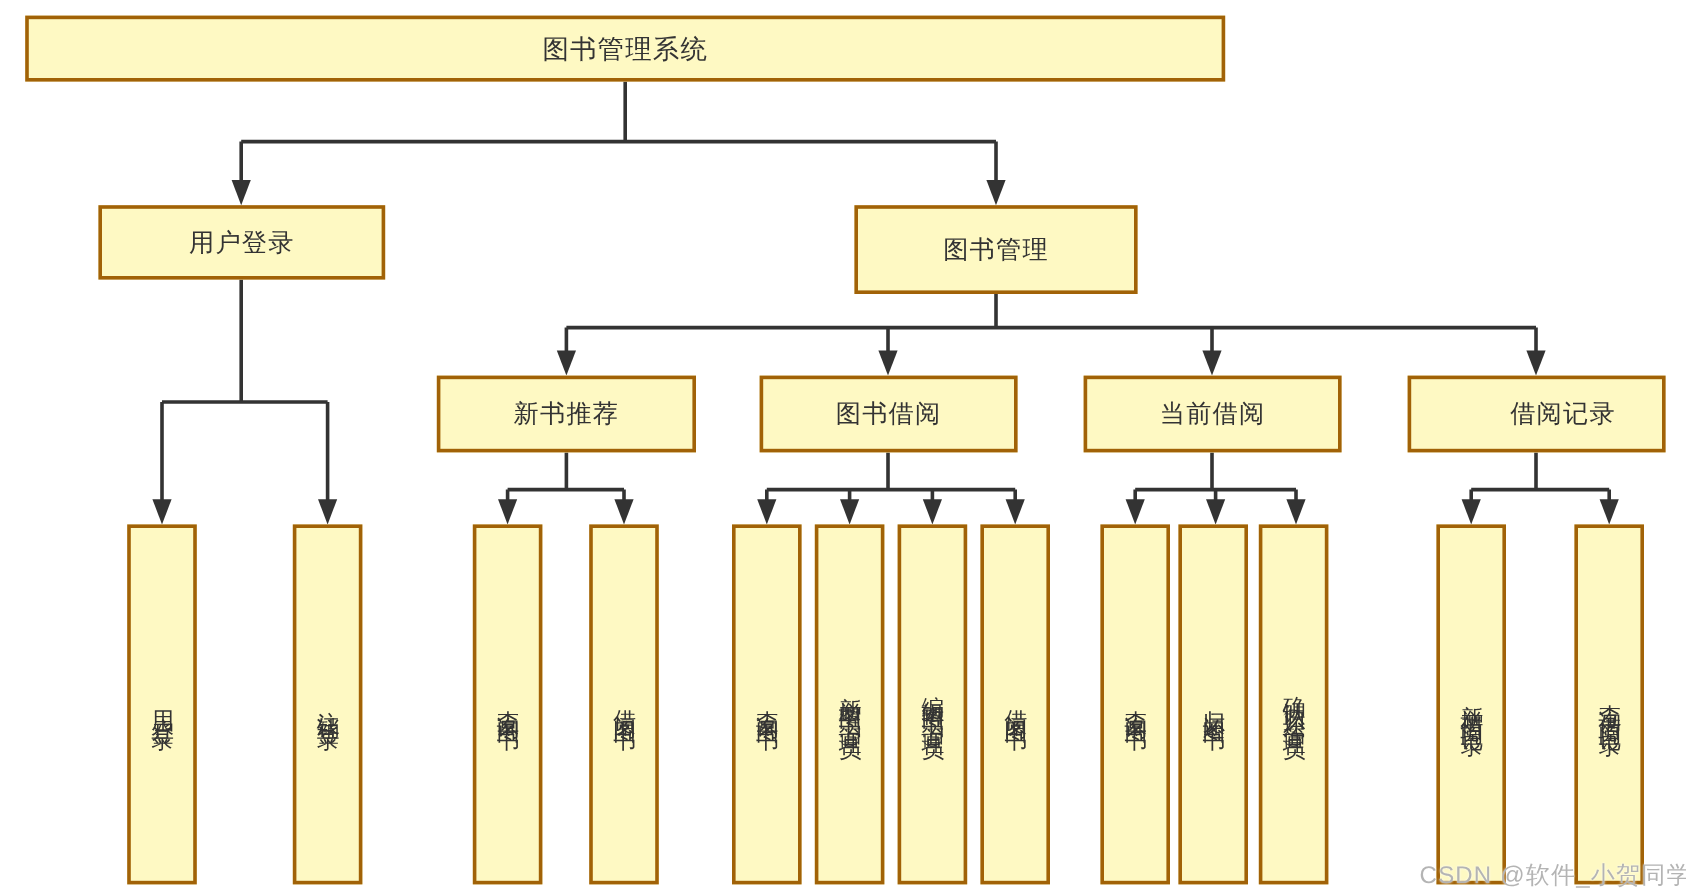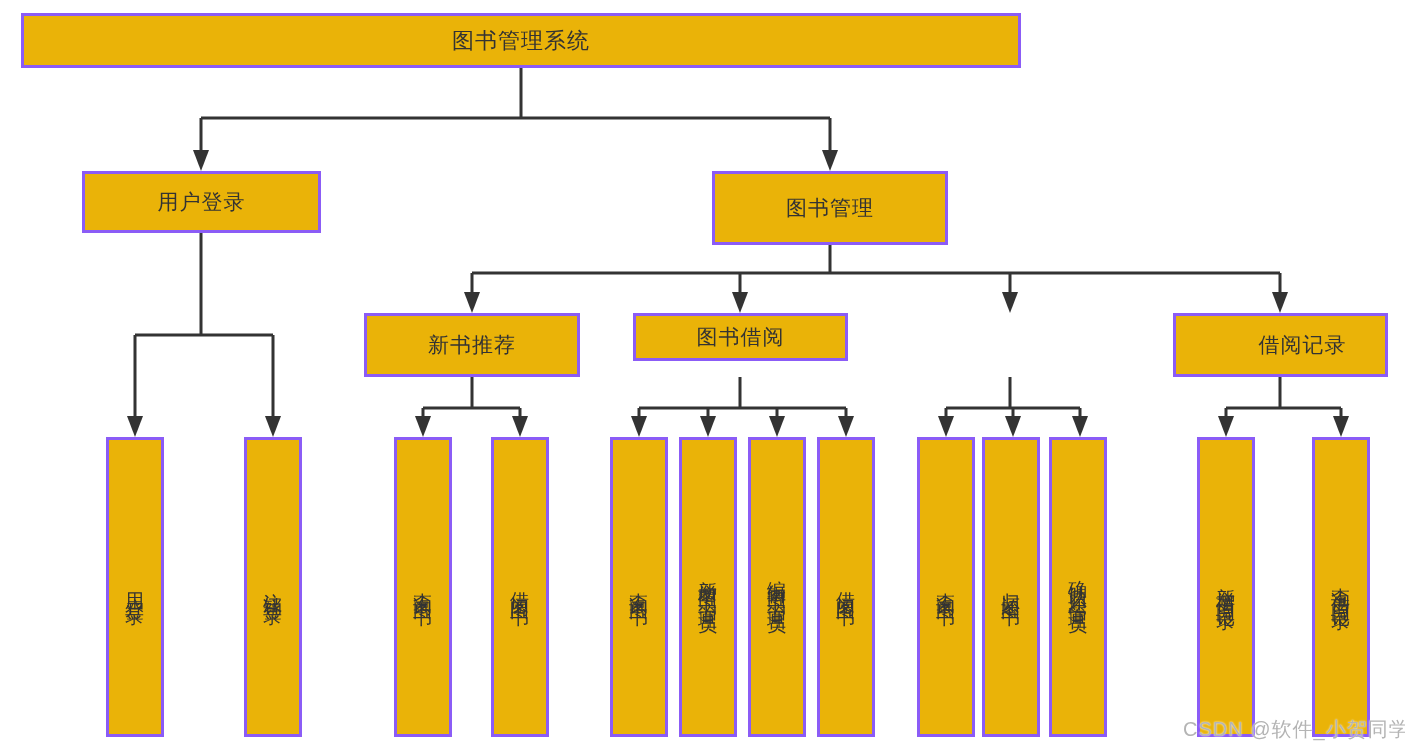--- a/index.html
+++ b/index.html
@@ -14,22 +14,22 @@
   }
   .connector-svg {
     position: absolute;
     left: 0; top: 0;
     width: 1405px; height: 747px;
     pointer-events: none;
   }
   .box {
     position: absolute;
     box-sizing: border-box;
-    background: #eab308;
-    border: 3px solid #8b5cf6;
+    background: #fef9c3;
+    border: 3px solid #a16207;
     display: flex;
     align-items: center;
     justify-content: center;
     text-align: right;
   }
   .root-box  { font-size: 22px; letter-spacing: 1px; }
   .h-box     { font-size: 21px; letter-spacing: 1px; }
   .leaf-box {
     width: 58px;
     height: 300px;
@@ -88,21 +88,22 @@
         <polygon points="1333,416 1349,416 1341,437"></polygon>
       </g>
   </svg>
 
   <div class="box root-box" style="left:21px; top:13px; width:1000px; height:55px;">图书管理系统</div>
 
   <div class="box h-box" style="left:82px; top:171px; width:239px; height:62px;">用户登录</div>
   <div class="box h-box" style="left:712px; top:171px; width:236px; height:74px;">图书管理</div>
 
   <div class="box h-box" style="left:364px; top:313px; width:216px; height:64px;">新书推荐</div>
-  <div class="box h-box" style="left:633px; top:313px; width:215px; height:48px;font-family:Liberation Mono, monospace;">图书借阅</div>
+  <div class="box h-box" style="left:633px; top:313px; width:215px; height:64px;font-family:Liberation Mono, monospace;">图书借阅</div>
+  <div class="box h-box" style="left:903px; top:313px; width:215px; height:64px;">当前借阅</div>
   <div class="box h-box" style="left:1173px; top:313px; width:215px; height:64px;padding-left:44px;">借阅记录</div>
 
   <div class="box leaf-box" style="left:106px;">用户登录</div>
   <div class="box leaf-box" style="left:244px;">注销登录</div>
 
   <div class="box leaf-box" style="left:394px;">查询图书</div>
   <div class="box leaf-box" style="left:491px;">借阅图书</div>
 
   <div class="box leaf-box" style="left:610px;">查询图书</div>
   <div class="box leaf-box" style="left:679px;">新增图书（管理员）</div>

